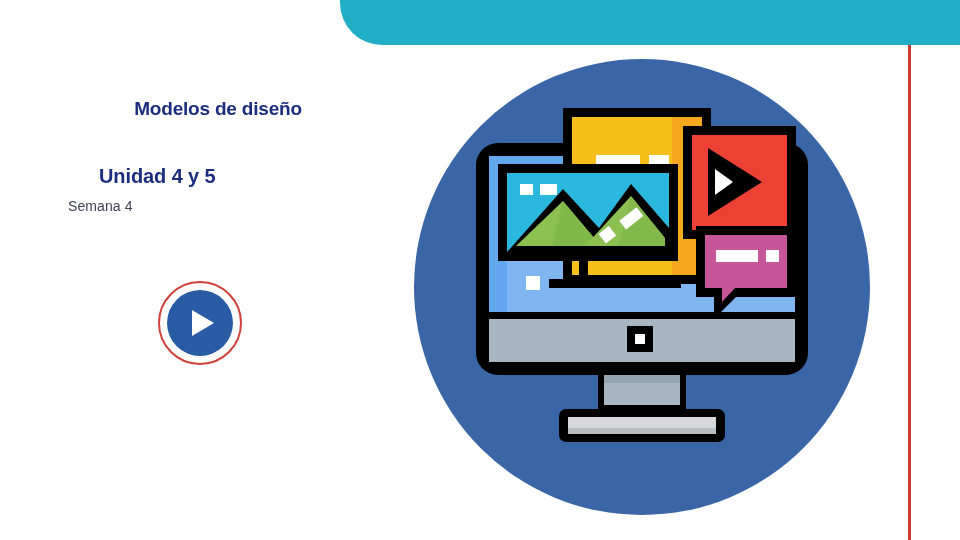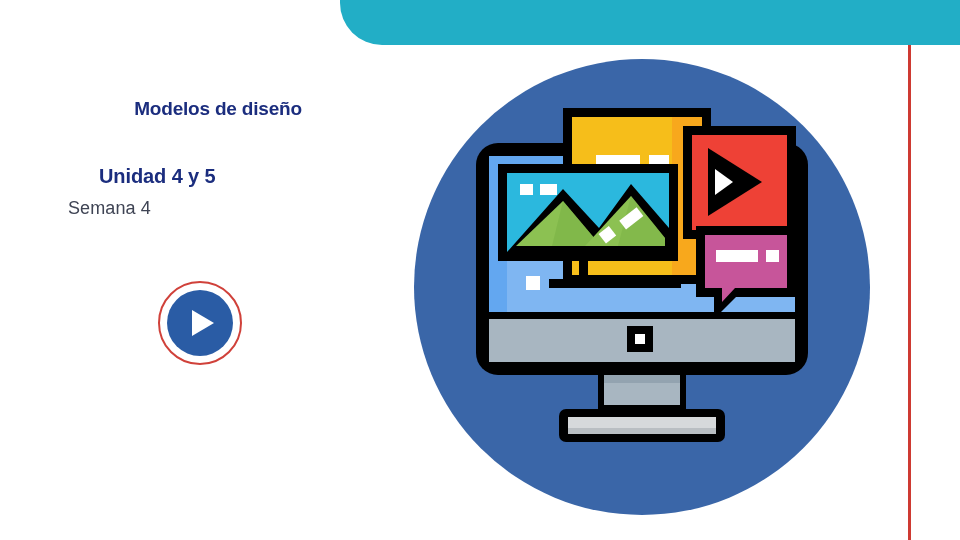--- a/index.html
+++ b/index.html
@@ -61,21 +61,21 @@
     font-size: 20px;
     font-weight: bold;
     color: #1B2D7E;
     letter-spacing: -0.1px;
     margin-left: 31px;
   }
   .meta {
     position: absolute;
     left: 68px;
     top: 198px;
-    font-size: 18px;
+    font-size: 14px;
     font-weight: normal;
     color: #3F4454;
     letter-spacing: 0.1px;
   }
 
   
   .play-btn {
     position: absolute;
     left: 158px;
     top: 281px;

